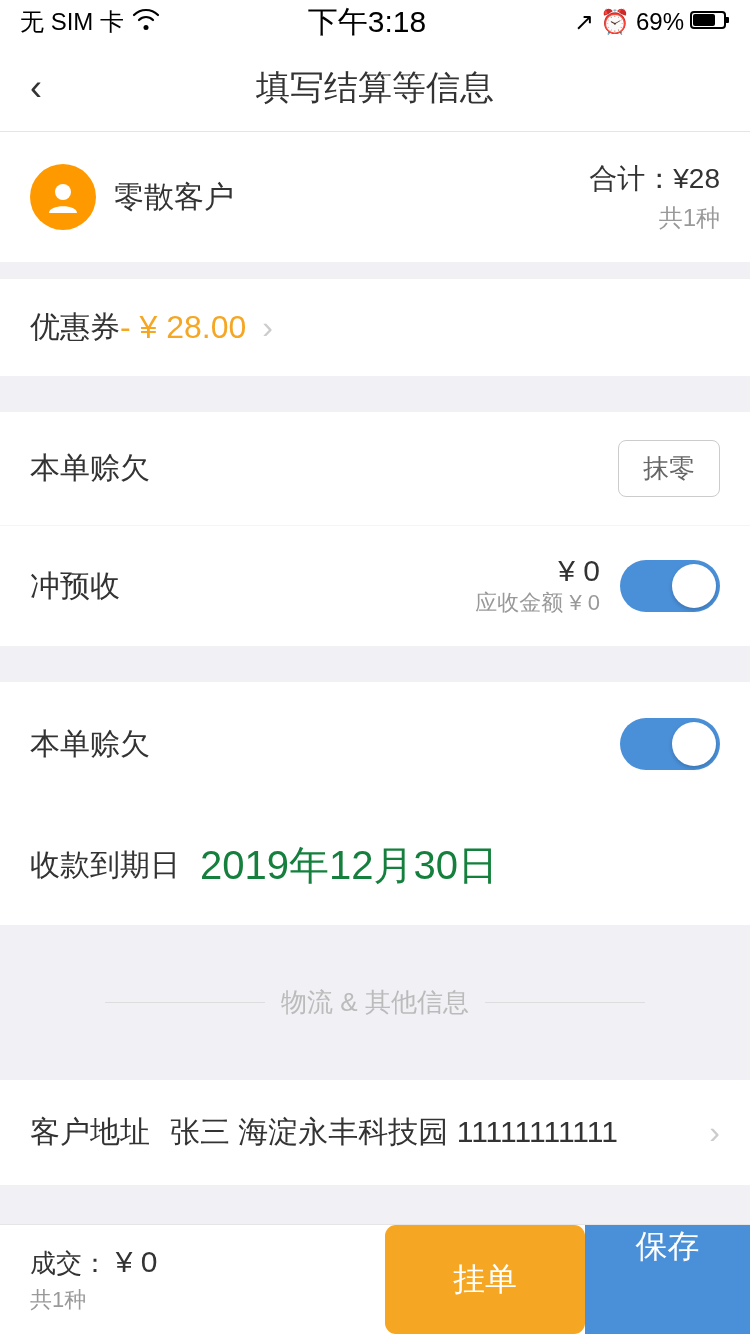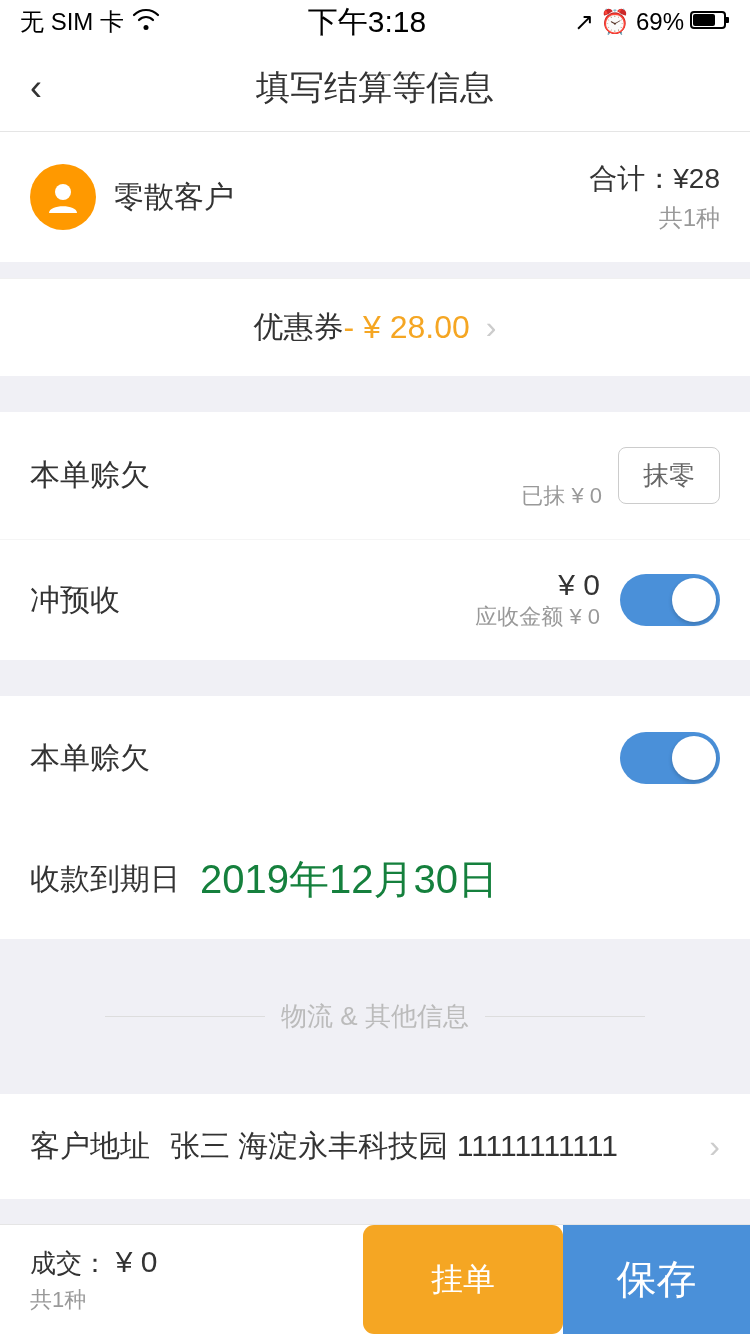--- a/index.html
+++ b/index.html
@@ -107,21 +107,21 @@
       font-size: 24px;
       color: #999;
       margin-top: 4px;
     }
 
     
     .coupon-row {
       background: #fff;
       display: flex;
       align-items: center;
-      justify-content: center;
+      justify-content: flex-start;
       padding: 28px 30px;
       margin-bottom: 0;
       border-top: 1px solid #f0f0f0;
     }
     .coupon-label {
       font-size: 30px;
       color: #333;
     }
     .coupon-right {
       display: flex;
@@ -335,26 +335,26 @@
       background: #f5a623;
       display: flex;
       align-items: center;
       justify-content: center;
       font-size: 32px;
       color: #fff;
       cursor: pointer;
       border-radius: 11px;
     }
     .bottom-btn-save {
-      width: 187px;
+      width: 165px;
       background: #4a90d9;
       display: flex;
-      align-items: center;
+      align-items: flex-start;
       justify-content: center;
-      font-size: 40px;
+      font-size: 32px;
       color: #fff;
       cursor: pointer;
     }
   </style>
 </head>
 <body>
 
 <div class="status-bar">
   <div class="status-left">
     <span>无 SIM 卡</span>
@@ -417,26 +417,20 @@
       </div>
     </div>
   </div>
 
   <div class="section-divider"></div>
 
   <div class="card">
     <div class="row-item">
       <span class="row-label">本单赊欠</span>
       <div class="row-right">
-        <div>
-          <div style="text-align:right;">
-            <input class="amount-input" type="text" style="">
-          </div>
-          <div class="sub-text" style="text-align:right;">已抹  ¥ 0</div>
-        </div>
         <button class="round-zero-btn">抹零</button>
       </div>
     </div>
 
     <div class="chong-row">
       <span class="chong-left">冲预收</span>
       <div class="chong-right">
         <div class="chong-amounts">
           <div class="chong-top-amount">¥ 0</div>
           <div class="chong-sub-amount">应收金额 ¥ 0</div>

